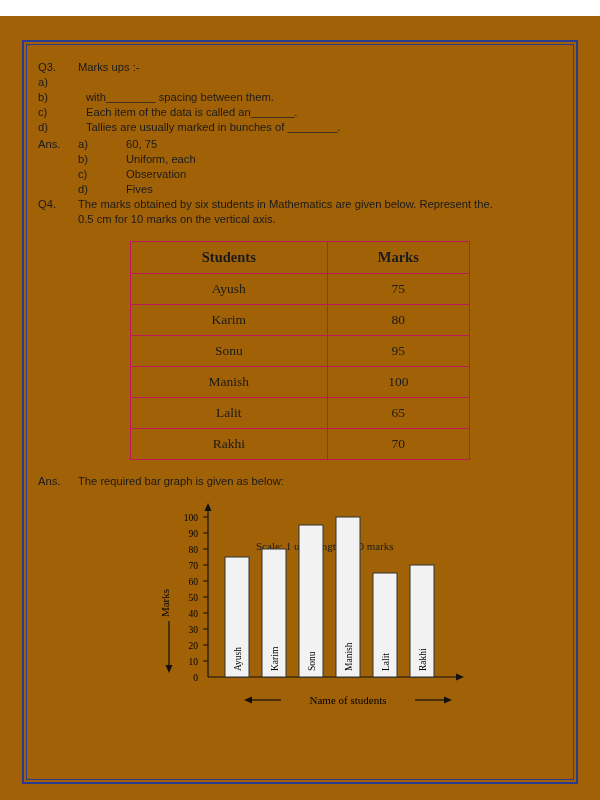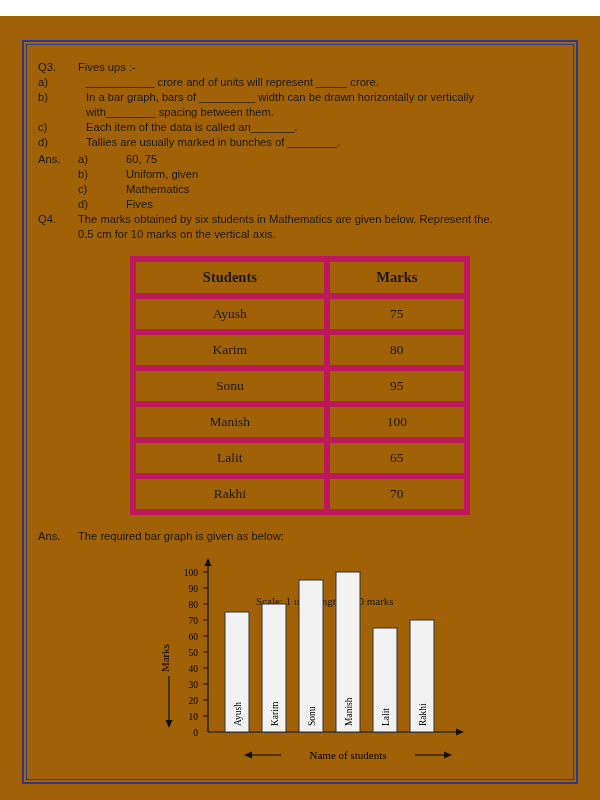--- a/index.html
+++ b/index.html
@@ -82,21 +82,21 @@
     margin-top: 14px;
     display: flex;
     justify-content: center;
   }
   table.marks {
     border-collapse: collapse;
     width: 340px;
     font-family: "Liberation Serif", serif;
   }
   table.marks th, table.marks td {
-    border: 6px solid #be185d;
+    border: 1px solid #be185d;
     text-align: center;
     font-weight: normal;
   }
   table.marks th {
     font-size: 14.5px;
     font-weight: bold;
     padding: 7px 4px;
   }
   table.marks td {
     font-size: 13.5px;
@@ -151,34 +151,32 @@
 
 <div class="page">
   <div class="border-outer"></div>
   <div class="border-inner"></div>
 
   <div class="content">
 
     <div class="blk-q3">
       <div class="qrow">
         <div class="qlabel">Q3.</div>
-        <div class="qbody">Fives ups :-</div>
+        <div class="qbody">Marks ups :-</div>
       </div>
 
       <div class="subrow">
         <div class="sublabel">a)</div>
         <div class="subbody">
-          <div>___________ crore and of units will represent _____ crore.</div>
         </div>
       </div>
 
       <div class="subrow">
         <div class="sublabel">b)</div>
         <div class="subbody">
-          <div>In a bar graph, bars of _________ width can be drawn horizontally or vertically</div>
           <div>with________ spacing between them.</div>
         </div>
       </div>
 
       <div class="subrow">
         <div class="sublabel">c)</div>
         <div class="subbody">Each item of the data is called an_______.</div>
       </div>
 
       <div class="subrow">
@@ -190,25 +188,25 @@
     <div>
       <div class="qrow ansrow">
         <div class="qlabel">Ans.</div>
         <div class="qbody">
           <div class="subrow">
             <div class="sublabel">a)</div>
             <div class="subbody">60, 75</div>
           </div>
           <div class="subrow">
             <div class="sublabel">b)</div>
-            <div class="subbody">Uniform, given</div>
+            <div class="subbody">Uniform, each</div>
           </div>
           <div class="subrow">
             <div class="sublabel">c)</div>
-            <div class="subbody">Mathematics</div>
+            <div class="subbody">Observation</div>
           </div>
           <div class="subrow">
             <div class="sublabel">d)</div>
             <div class="subbody">Fives</div>
           </div>
         </div>
       </div>
     </div>
 
     <div class="qrow">

